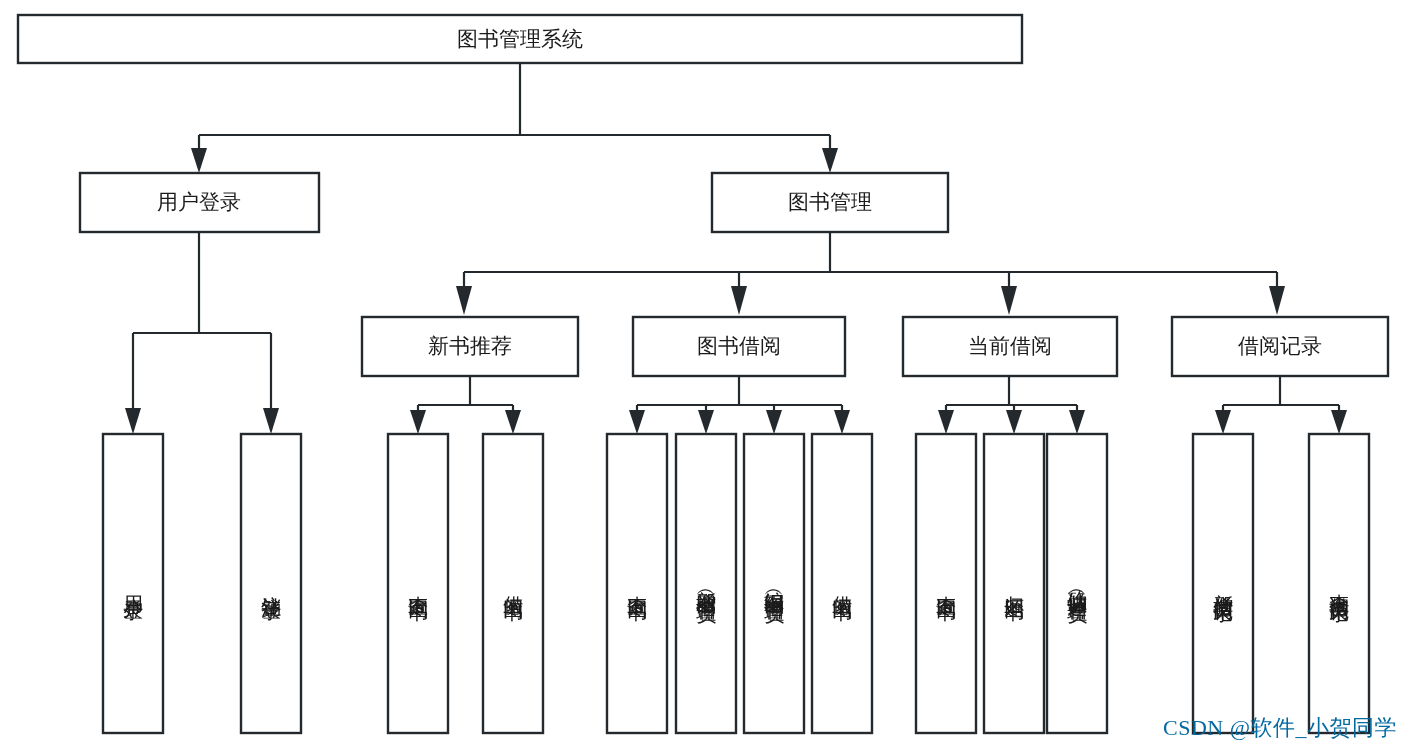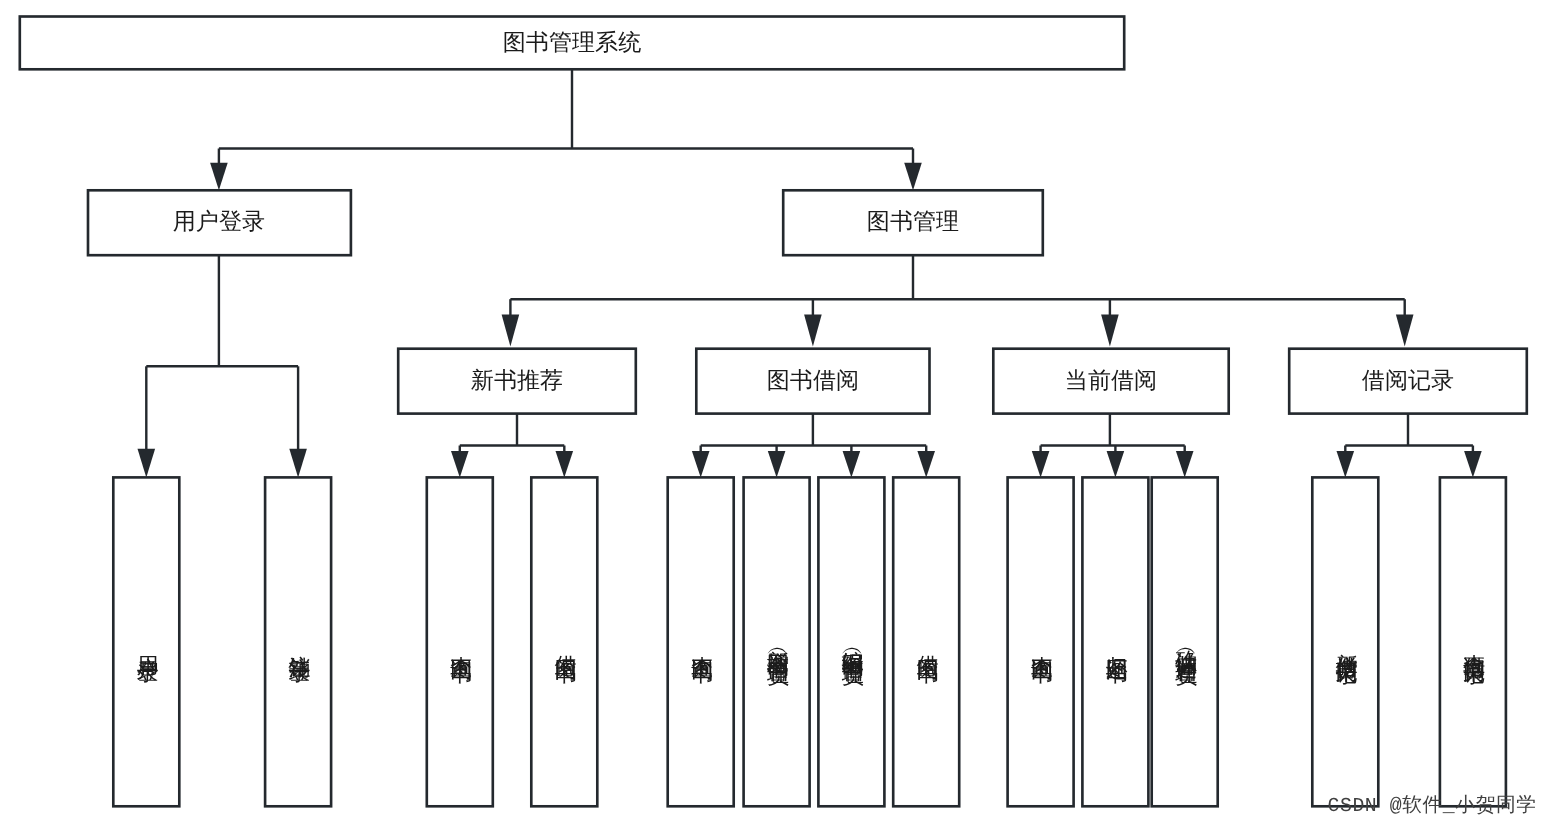--- a/index.html
+++ b/index.html
@@ -60,23 +60,23 @@
     display: flex;
     align-items: center;
     justify-content: center;
     white-space: pre;
     user-select: none;
   }
   #watermark {
     position: absolute;
     right: 8px;
     bottom: 4px;
-    font-family: Liberation Mono, monospace;
-    font-size: 18px;
-    color: #404040;
+    font-family: Liberation Serif, serif;
+    font-size: 22px;
+    color: #0369a1;
     letter-spacing: 0.5px;
     pointer-events: none;
     white-space: nowrap;
   }
 </style>
 </head>
 <body>
 
 <div id="diagram-root">
 

